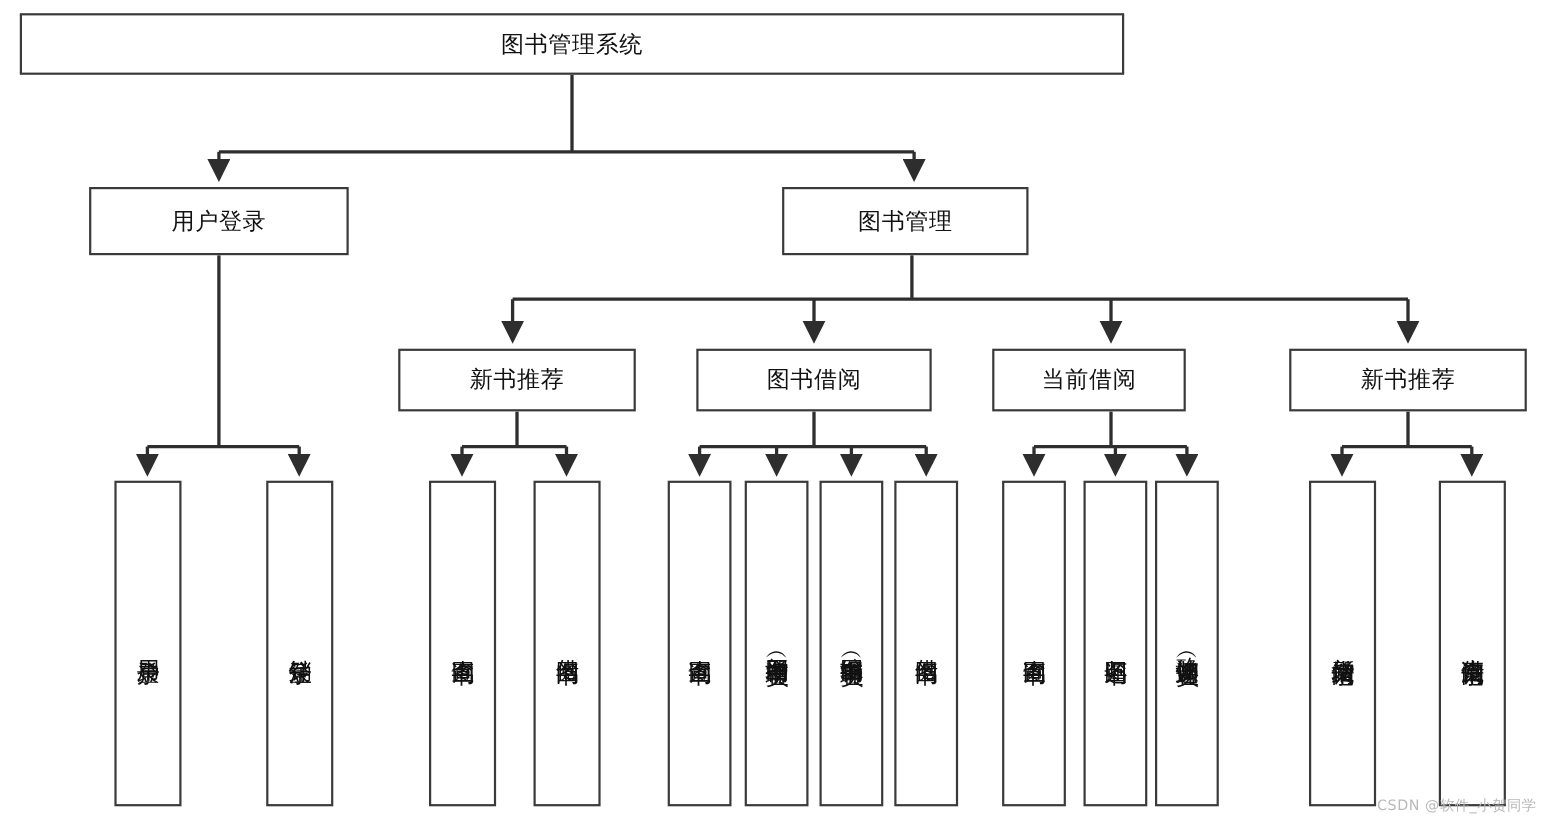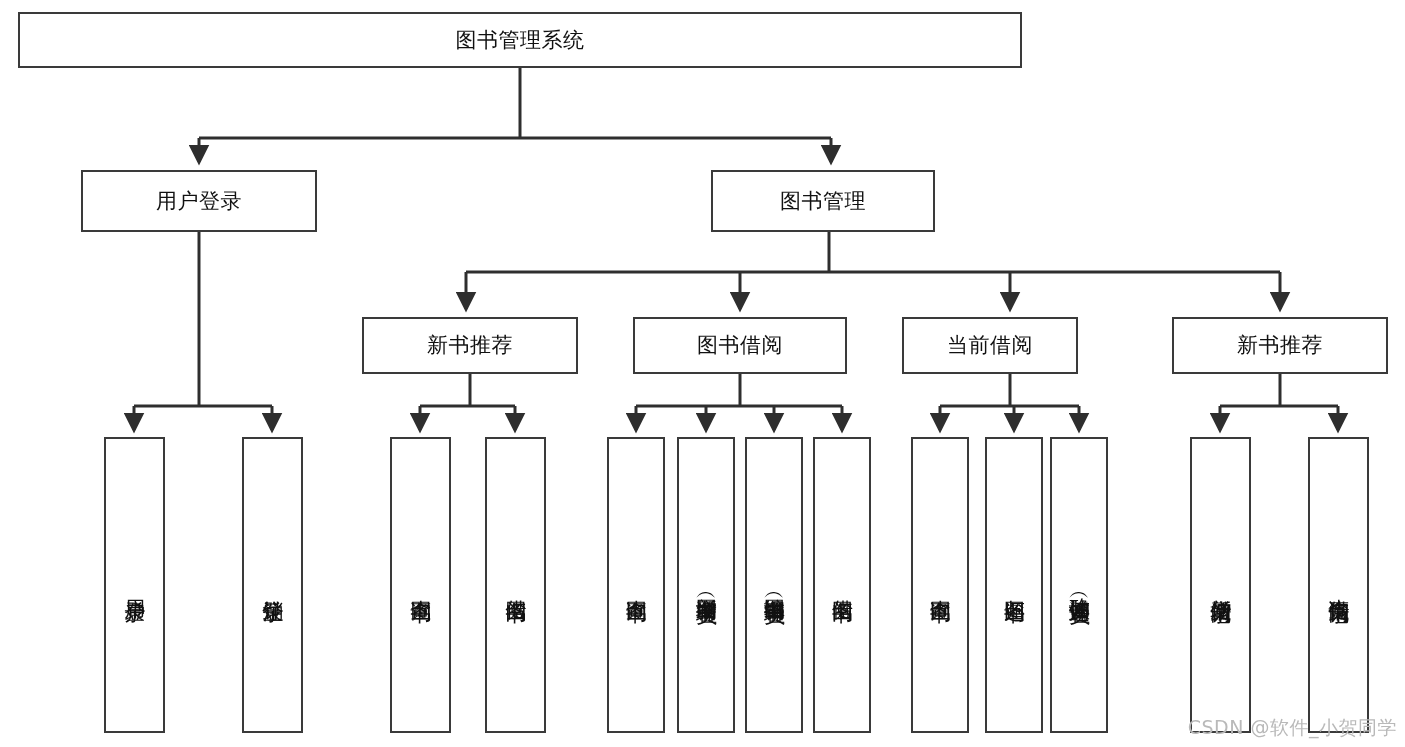--- a/index.html
+++ b/index.html
@@ -53,21 +53,21 @@
     display: block;
     text-align: center;
   }
   .node-root {
     font-size: 22px;
   }
   .watermark {
     position: absolute;
     right: 8px;
     bottom: 6px;
-    font-size: 19px;
+    font-size: 13px;
     color: #b9b9b9;
     white-space: nowrap;
     letter-spacing: 0.5px;
   }
 </style>
 </head>
 <body>
 
 <div id="canvas">
 

